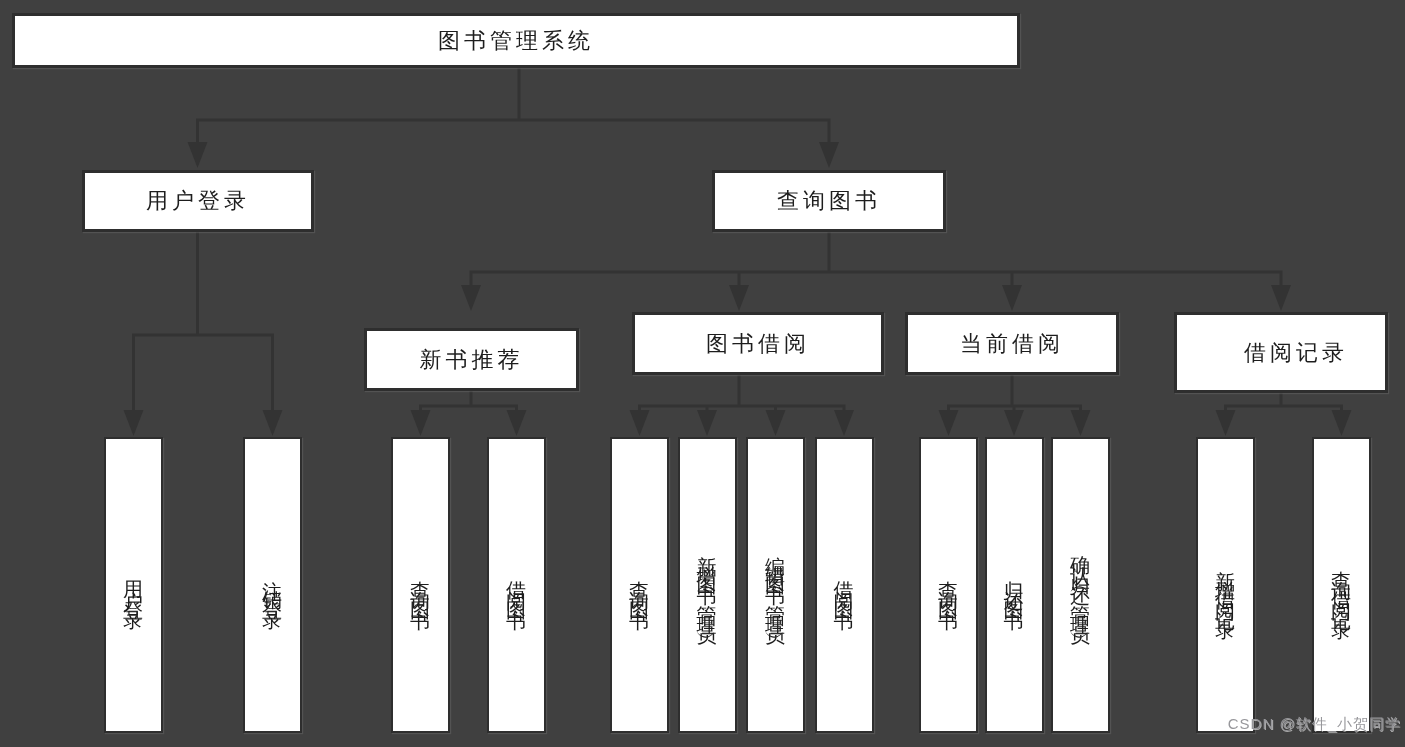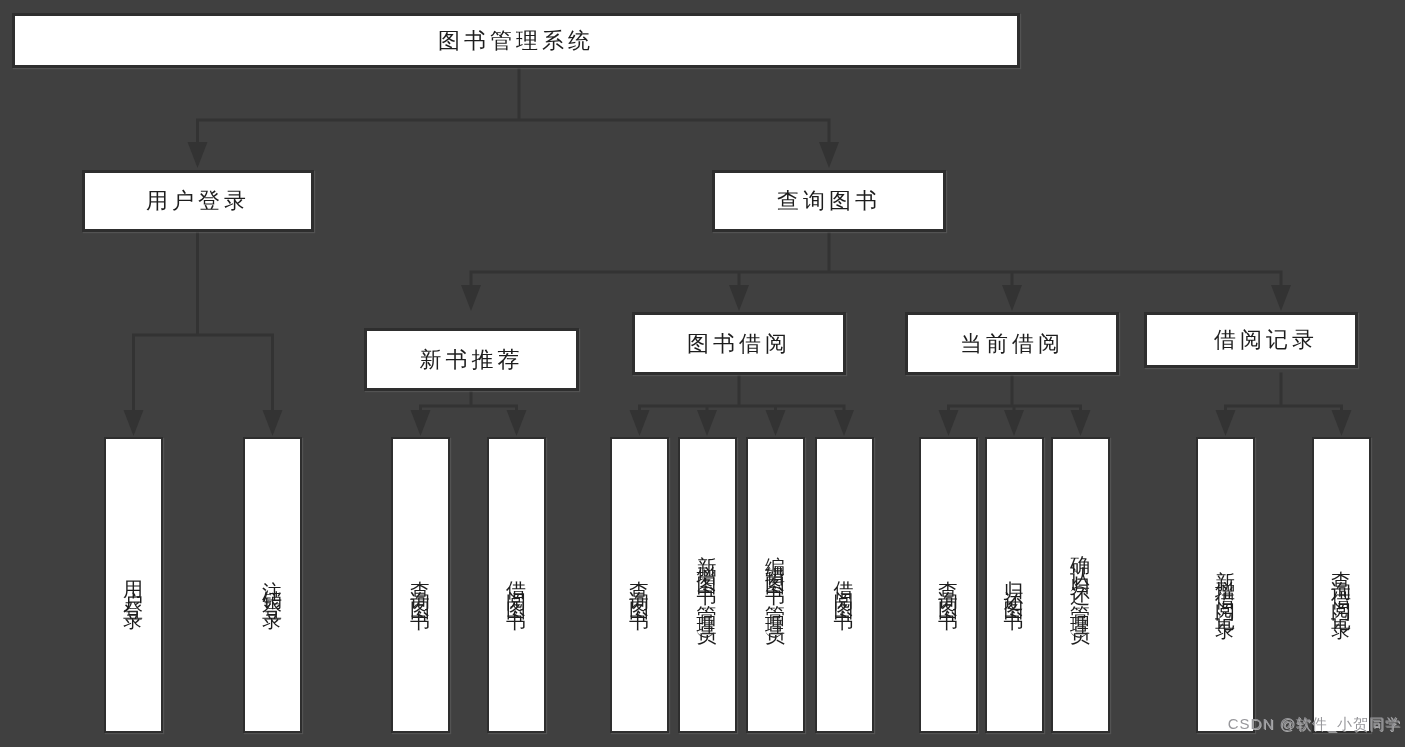--- a/index.html
+++ b/index.html
@@ -120,27 +120,27 @@
   <div class="node" style="left:82px; top:170px; width:232px; height:62px;">
     <span class="h-label">用户登录</span>
   </div>
   <div class="node" style="left:712px; top:170px; width:234px; height:62px;">
     <span class="h-label">查询图书</span>
   </div>
 
   <div class="node" style="left:364px; top:328px; width:215px; height:63px;">
     <span class="h-label">新书推荐</span>
   </div>
-  <div class="node" style="left:632px; top:312px; width:214px; height:63px;">
+  <div class="node" style="left:632px; top:312px; width:252px; height:63px;">
     <span class="h-label">图书借阅</span>
   </div>
   <div class="node" style="left:905px; top:312px; width:214px; height:63px;">
     <span class="h-label">当前借阅</span>
   </div>
-  <div class="node" style="left:1144px; top:312px; width:214px; height:56px;padding-left:30px;">
+  <div class="node" style="left:1174px; top:312px; width:214px; height:81px;padding-left:30px;">
     <span class="h-label">借阅记录</span>
   </div>
 
   <div class="node leaf" style="left:104px; top:437px; width:59px; height:296px;">
     <span class="v-label">用户登录</span>
   </div>
   <div class="node leaf" style="left:243px; top:437px; width:59px; height:296px;">
     <span class="v-label">注销登录</span>
   </div>
 

